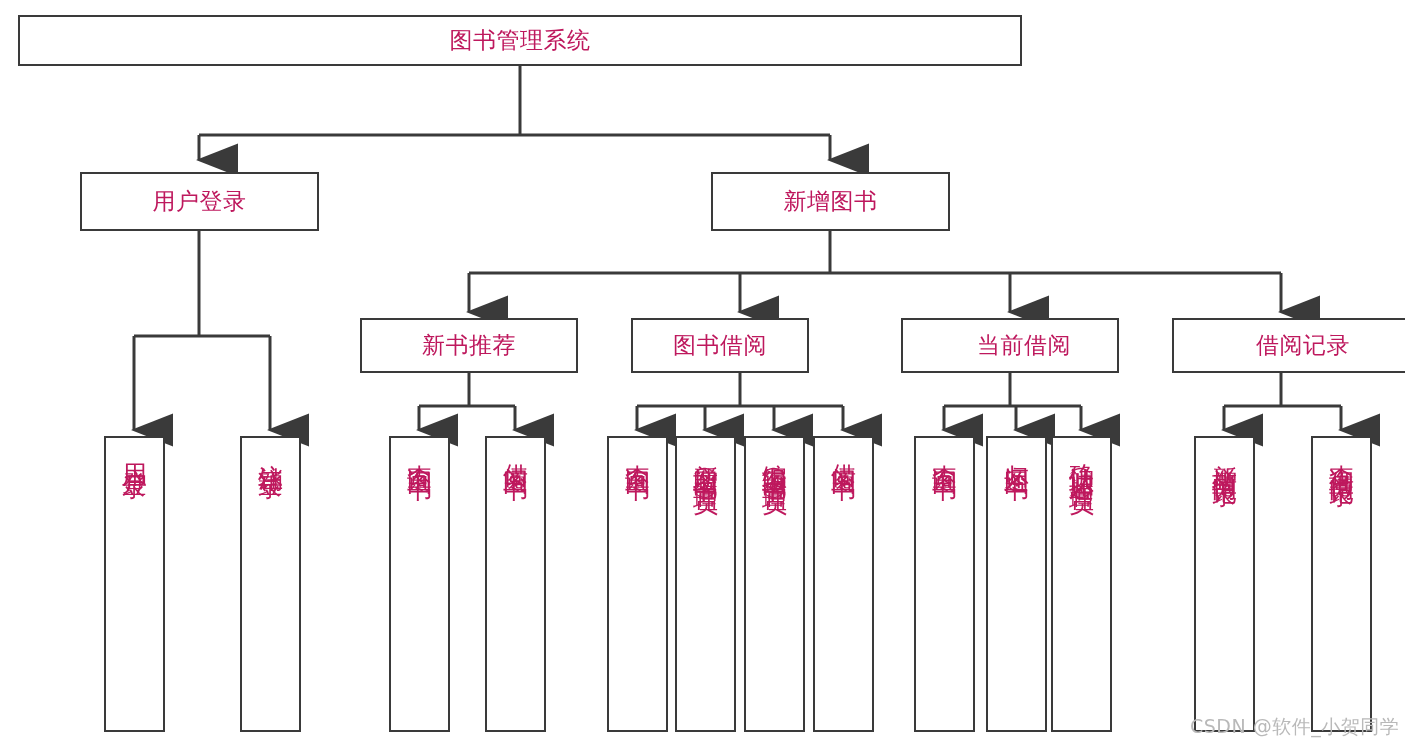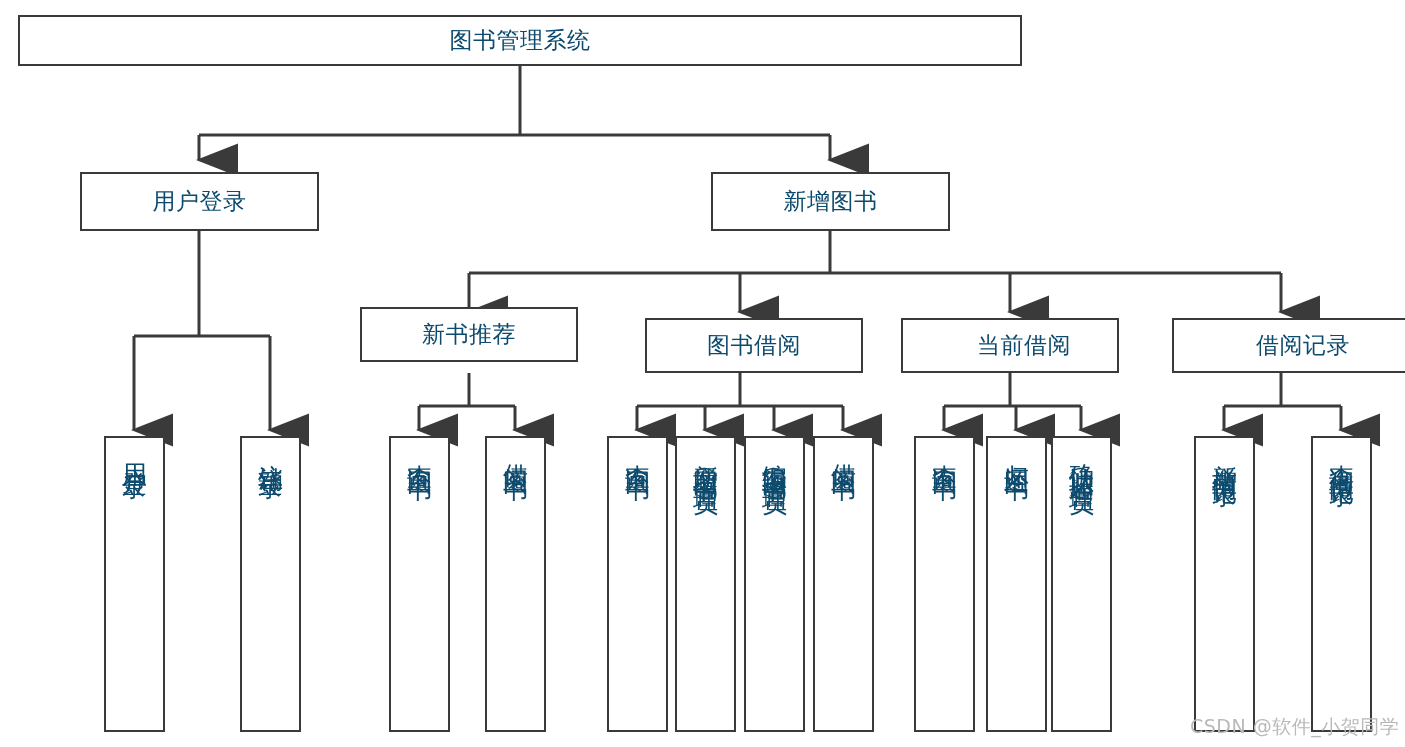--- a/index.html
+++ b/index.html
@@ -29,21 +29,21 @@
     position: absolute;
     box-sizing: border-box;
     border: 2.5px solid #3a3a3a;
     background: #ffffff;
     display: flex;
     align-items: center;
     justify-content: center;
     color: #4a4a4a;
   }
   .node-label {
-    color: #0c4a6e;
+    color: #be185d;
     text-align: center;
     line-height: 1.18;
     white-space: pre-wrap;
   }
   .horiz .node-label {
     font-size: 23px;
     letter-spacing: 0.5px;
   }
   .vert {
     align-items: flex-start;
@@ -126,24 +126,24 @@
     <span class="node-label">图书管理系统</span>
   </div>
 
   <div class="node horiz" style="left:80px; top:172px; width:239px; height:59px;">
     <span class="node-label">用户登录</span>
   </div>
   <div class="node horiz" style="left:711px; top:172px; width:239px; height:59px;">
     <span class="node-label">新增图书</span>
   </div>
 
-  <div class="node horiz" style="left:360px; top:307px; width:218px; height:55px;">
+  <div class="node horiz" style="left:360px; top:318px; width:218px; height:55px;">
     <span class="node-label">新书推荐</span>
   </div>
-  <div class="node horiz" style="left:645px; top:318px; width:218px; height:55px;">
+  <div class="node horiz" style="left:631px; top:318px; width:178px; height:55px;">
     <span class="node-label">图书借阅</span>
   </div>
   <div class="node horiz" style="left:901px; top:318px; width:218px; height:55px;padding-left:28px;">
     <span class="node-label">当前借阅</span>
   </div>
   <div class="node horiz" style="left:1172px; top:318px; width:262px; height:55px;">
     <span class="node-label">借阅记录</span>
   </div>
 
   <div class="node vert" style="left:104px; top:436px; width:61px; height:296px;">

